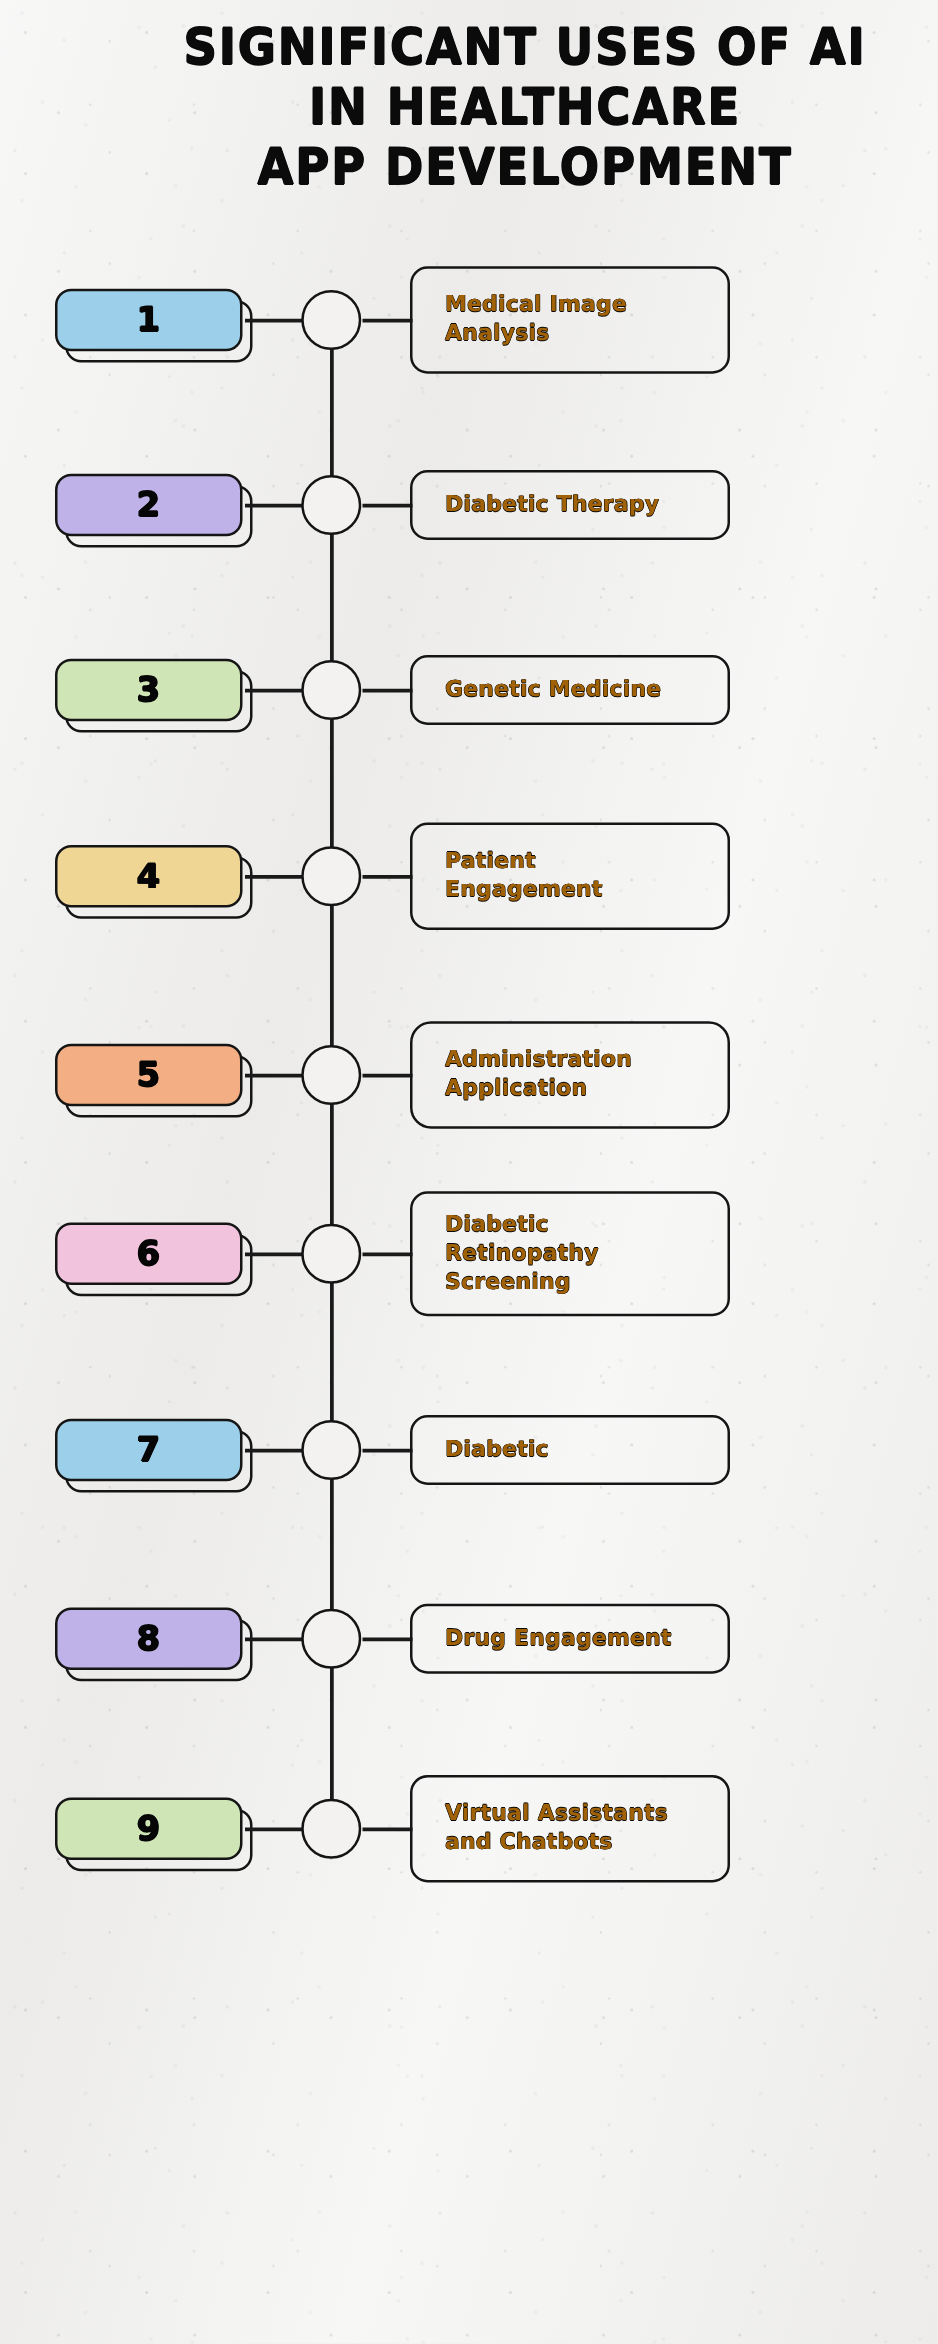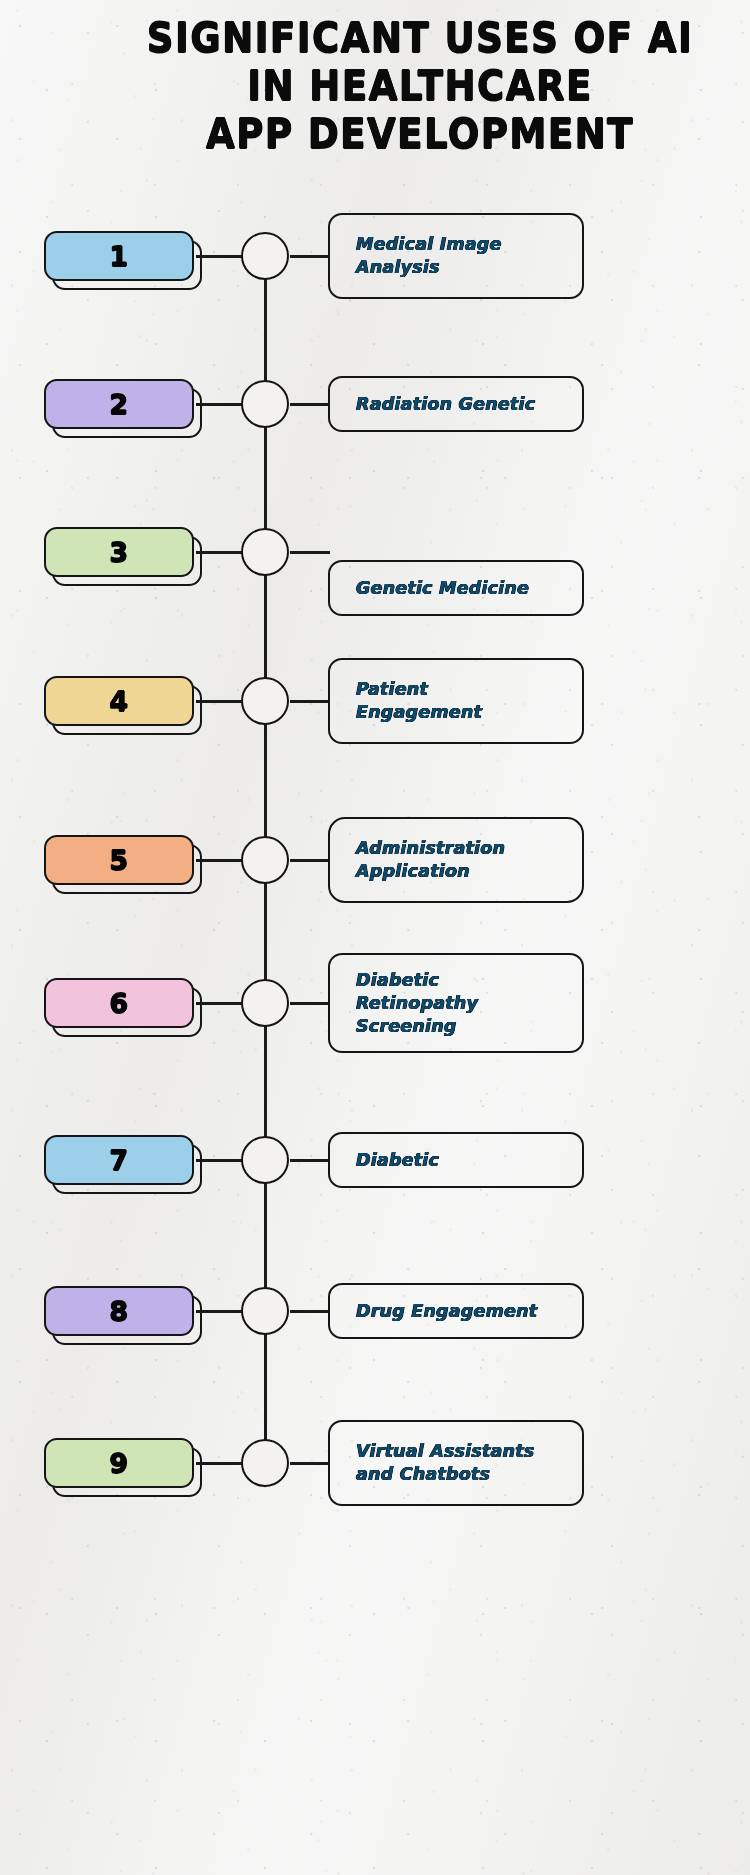--- a/index.html
+++ b/index.html
@@ -188,25 +188,24 @@
     background: transparent;
     display: flex;
     align-items: center;
     padding: 0 0 0 26px;
   }
   .label-text {
     font-family: "DejaVu Sans", sans-serif;
     font-weight: bold;
     font-size: 17.5px;
     line-height: 23px;
-    color: #0c4a6e;
+    color: #a16207;
     letter-spacing: 0.2px;
     white-space: pre-line;
     text-shadow: 0.45px 0 0 #0a0a0a, -0.45px 0 0 #0a0a0a, 0 0.45px 0 #0a0a0a, 0 -0.45px 0 #0a0a0a;
-    font-style: italic;
   }
 </style>
 </head>
 <body>
 
 <div id="paper-texture"></div>
 <div id="paper-speckles"></div>
 
 <div class="page">
 
@@ -238,34 +237,34 @@
         <div class="num-wrap" style="top: -25px;">
           <div class="num-shadow"></div>
           <div class="num-card" style="background: rgb(190, 178, 232);">
             <span class="num-text">2</span>
           </div>
         </div>
         <div class="conn-left" style="top: -1px;"></div>
         <div class="node" style="top: -24px;"></div>
         <div class="conn-right" style="top: -1px;"></div>
         <div class="label-box" style="height: 56px; top: -28px;">
-          <div class="label-text">Radiation Genetic</div>
+          <div class="label-text">Diabetic Therapy</div>
         </div>
       </div>
       <div class="row" style="top: 552px;">
         <div class="num-wrap" style="top: -25px;">
           <div class="num-shadow"></div>
           <div class="num-card" style="background: rgb(207, 229, 182);">
             <span class="num-text">3</span>
           </div>
         </div>
         <div class="conn-left" style="top: -1px;"></div>
         <div class="node" style="top: -24px;"></div>
         <div class="conn-right" style="top: -1px;"></div>
-        <div class="label-box" style="height: 56px; top: -28px; margin-top: 36px;">
+        <div class="label-box" style="height: 56px; top: -28px;">
           <div class="label-text">Genetic Medicine</div>
         </div>
       </div>
       <div class="row" style="top: 701px;">
         <div class="num-wrap" style="top: -25px;">
           <div class="num-shadow"></div>
           <div class="num-card" style="background: rgb(239, 214, 149);">
             <span class="num-text">4</span>
           </div>
         </div>

